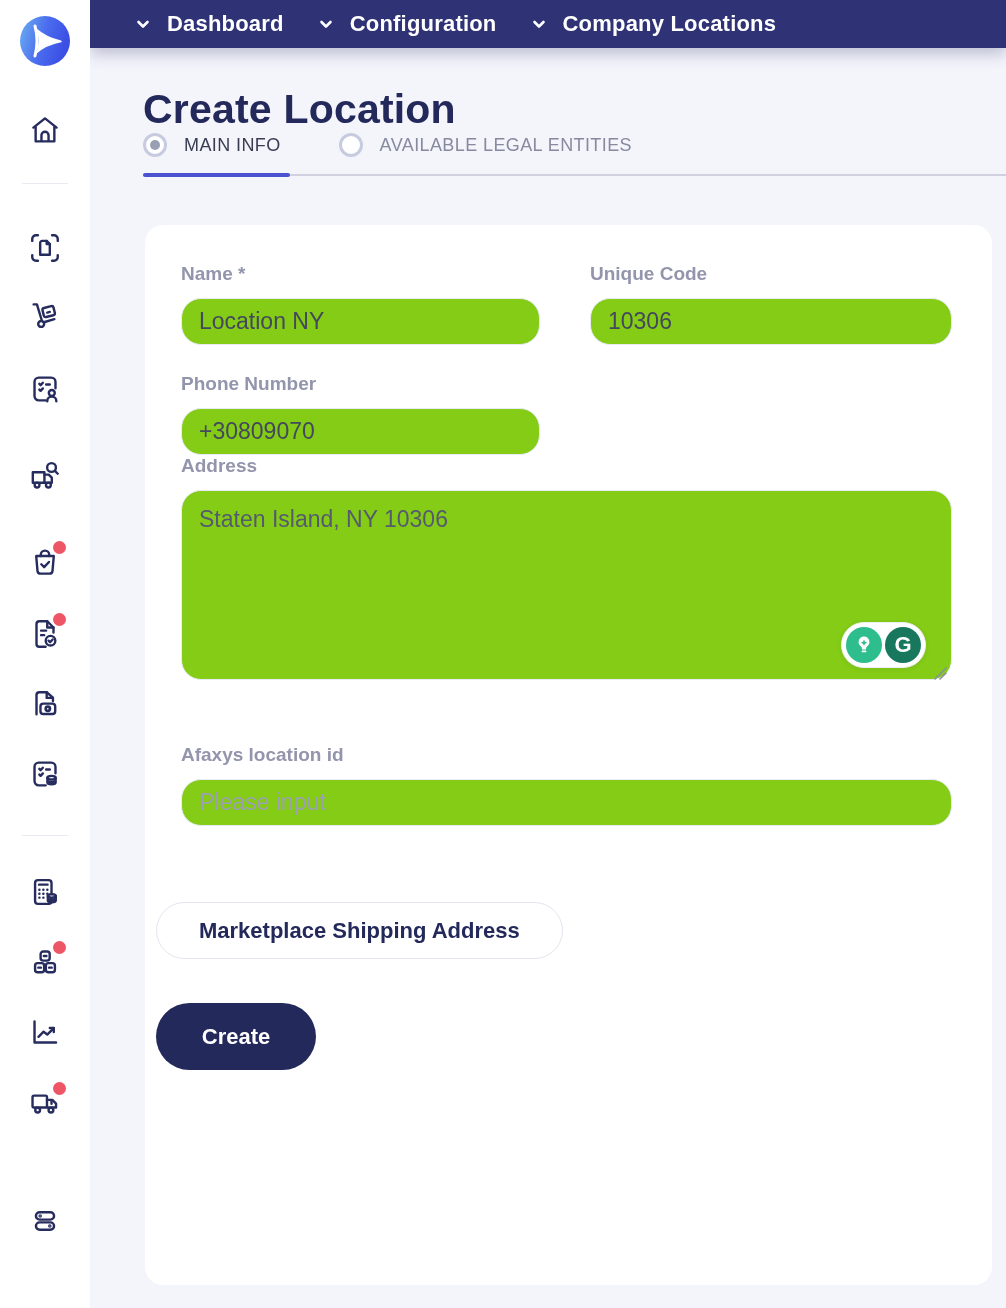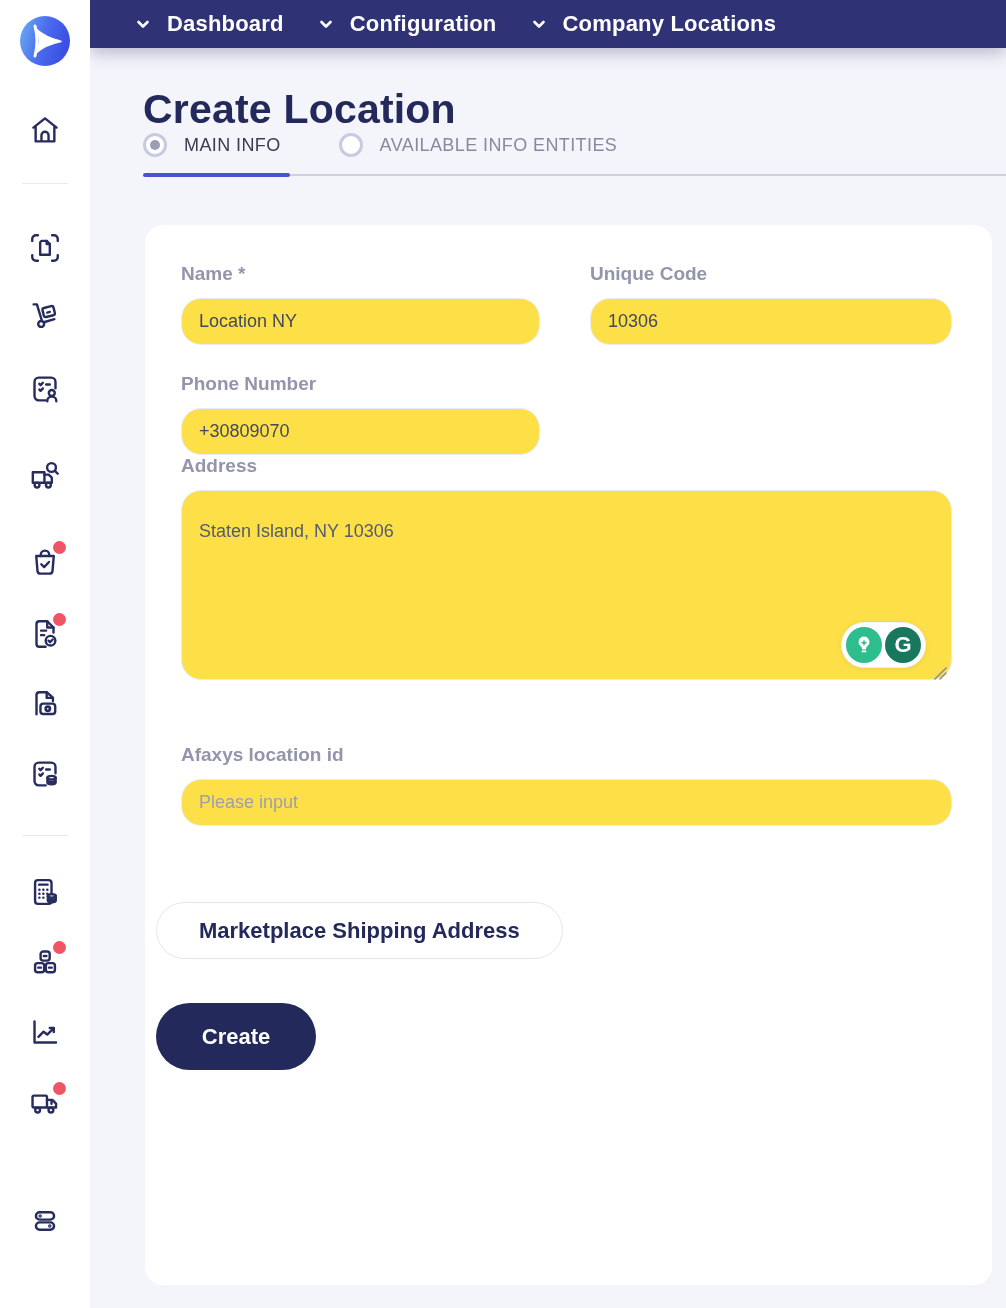--- a/index.html
+++ b/index.html
@@ -31,30 +31,30 @@
   .radio .pip { width:10px; height:10px; border-radius:50%; background:#9aa0b4; }
   .tab-label { font-size:18px; letter-spacing:.4px; color:#858a9f; font-weight:500; }
   .tab.active .tab-label { color:#383d52; }
   .tabline { margin-top:16px; height:4px; position:relative; margin-right:0; }
   .tabline::before { content:""; position:absolute; left:0; right:0; top:1px; height:2px; background:#cfd2de; }
   .tabline::after { content:""; position:absolute; left:0; top:0; width:147px; height:4px; background:#4a52cf; border-radius:2px; }
 
   
   .card { margin:48px 14px 0 2px; width:847px; min-height:1060px; background:#ffffff; border-radius:18px; padding:38px 40px 60px 36px; }
   .field label { display:block; font-size:19px; font-weight:700; color:#9295ac; margin-bottom:13px; }
-  .field input, .field textarea { border:1.5px solid #e9ecf6; border-radius:20px; background:#fde047; font-family:"Liberation Sans", sans-serif; font-size:18px; color:#43485c; outline:none; }
+  .field input, .field textarea { border:1.5px solid #e9ecf6; border-radius:20px; background:#84cc16; font-family:"Liberation Sans", sans-serif; font-size:23px; color:#43485c; outline:none; }
   .field input { height:47px; padding:0 17px; width:100%; }
   .field input::placeholder, .field textarea::placeholder { color:#9ba0b0; }
   .row { display:flex; gap:50px; }
   .col-name { width:359px; }
   .col-code { width:362px; }
   .f-phone { margin-top:28px; width:359px; }
   .f-address { }
   .ta-wrap { position:relative; width:771px; }
-  .f-address textarea { width:771px; height:190px; padding:30px 17px; resize:none; color:#555b6e; }
+  .f-address textarea { width:771px; height:190px; padding:15px 17px; resize:none; color:#555b6e; }
   .f-afaxys { margin-top:60px; }
 
   .gram { position:absolute; right:26px; bottom:16px; background:#ffffff; border:1px solid #eef0f6; border-radius:24px; padding:4px; display:flex; align-items:center; gap:3px; box-shadow:0 1px 5px rgba(30,40,90,.08); cursor:pointer; }
   .gram .bulb { width:36px; height:36px; border-radius:50%; background:#2ebd8d; display:flex; align-items:center; justify-content:center; }
   .gram .gcirc { width:36px; height:36px; border-radius:50%; background:#17785e; color:#fff; font-weight:700; font-size:22px; display:flex; align-items:center; justify-content:center; }
   .resize-handle { position:absolute; right:5px; bottom:5px; width:13px; height:13px; cursor:nwse-resize; }
   .resize-handle svg { stroke:#8a8f9f; stroke-width:1.6; stroke-linecap:round; }
 
   .btn-outline { margin-top:76px; margin-left:-25px; display:inline-block; height:57px; padding:0 42px; border-radius:29px; border:1.5px solid #e3e6f0; background:#fff; font-family:"Liberation Sans", sans-serif; font-size:22px; font-weight:700; color:#23295a; cursor:pointer; }
   .btn-primary { display:block; margin-top:44px; margin-left:-25px; width:160px; height:67px; border-radius:34px; border:none; background:#23295a; font-family:"Liberation Sans", sans-serif; font-size:22px; font-weight:700; color:#ffffff; cursor:pointer; }
@@ -243,21 +243,21 @@
 
     <div class="tabs">
       <div class="tab active">
         <span class="radio">
             <span class="pip"></span>
           </span>
         <span class="tab-label">MAIN INFO</span>
       </div>
       <div class="tab">
         <span class="radio"></span>
-        <span class="tab-label">AVAILABLE INFO ENTITIES</span>
+        <span class="tab-label">AVAILABLE LEGAL ENTITIES</span>
       </div>
     </div>
     <div class="tabline"></div>
 
     <section class="card">
       <div class="row">
         <div class="field col-name">
           <label>Name *</label>
           <input type="text" value="Location NY" style="">
         </div>

